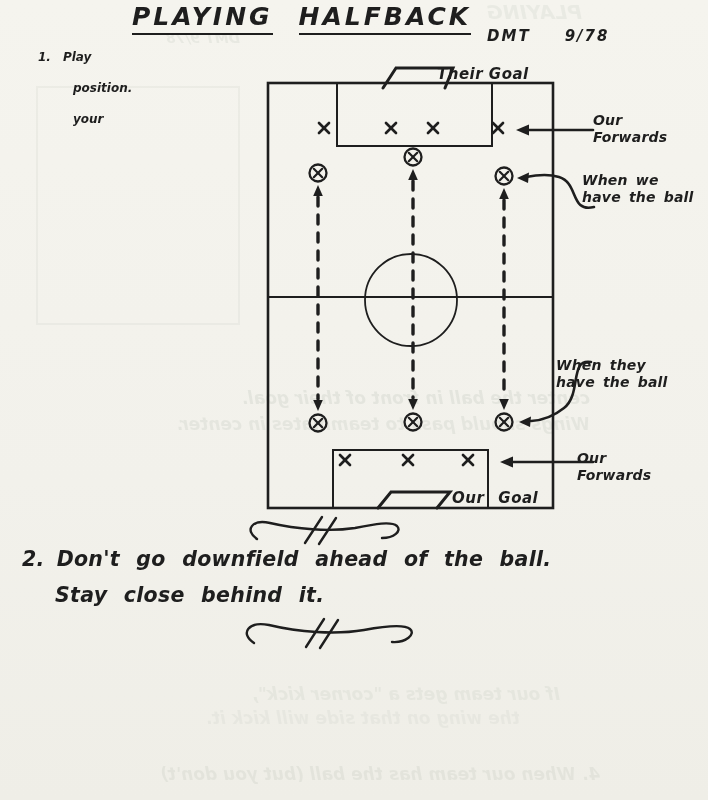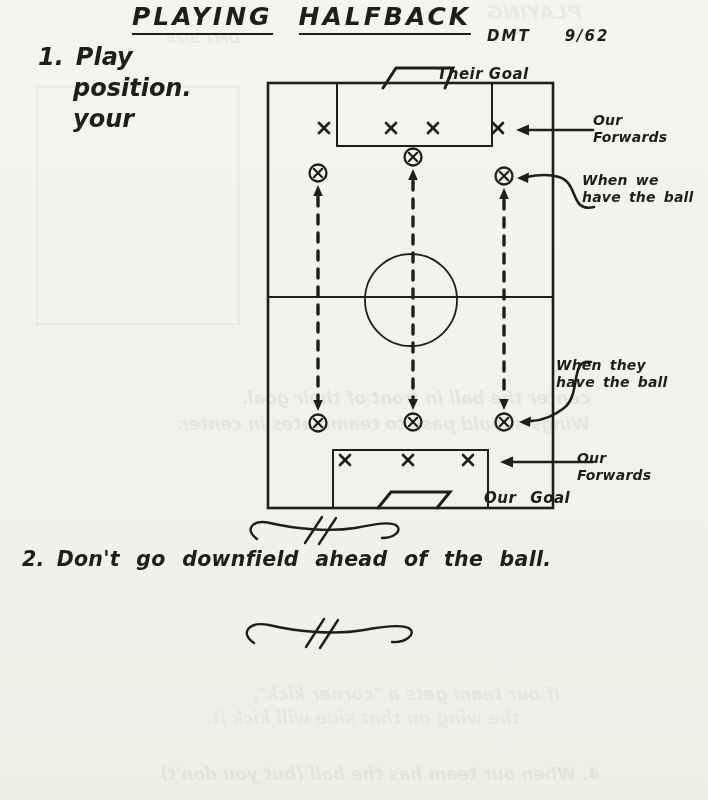--- a/index.html
+++ b/index.html
@@ -6,21 +6,21 @@
   html,body{margin:0;padding:0;}
   body{width:708px;height:800px;background:#e8e8e4;}
   .page{position:relative;width:708px;height:800px;background:var(--paper);overflow:hidden;
         background-image:linear-gradient(180deg,#f5f4ee 0%,#f2f1eb 60%,#efeee7 100%);}
   .abs{position:absolute;}
   .hand{font-family:"DejaVu Sans",sans-serif;font-style:italic;font-weight:bold;color:var(--ink);z-index:3;}
   .title-word{font-size:25px;letter-spacing:3px;border-bottom:2.5px solid var(--ink);padding-bottom:2px;}
   .title-word + .title-word{margin-left:26px;margin-top:32px;}
   .byline{font-size:15px;letter-spacing:2px;}
   .byline-date{margin-left:34px;}
-  .item1{font-size:24px;line-height:31px;}
+  .item1{font-size:12px;line-height:31px;}
   .item-text2{font-size:20.5px;line-height:36px;word-spacing:9px;letter-spacing:.3px;}
   .item-text3{font-size:20.5px;line-height:37px;word-spacing:8px;letter-spacing:.3px;}
   .num{display:inline-block;}
   .ml{margin-left:12px;}
   .ind1{margin-left:35px;}
   .ind2{margin-left:33px;}
   .ind3{margin-left:40px;}
   .small-label{font-size:14px;line-height:17px;word-spacing:3px;letter-spacing:.2px;}
   .goal-label{font-size:15px;letter-spacing:.5px;}
   .gw + .gw{margin-left:14px;}
@@ -42,21 +42,21 @@
       <div class="ghost" style="left: 130px; top: 684px; width: 430px; opacity: 0.09; font-size: 17px;">If our team gets a "corner kick",</div>
       <div class="ghost" style="left: 90px; top: 708px; width: 430px; opacity: 0.07; font-size: 17px;">the wing on that side will kick it.</div>
       <div class="ghost" style="left: 20px; top: 764px; width: 580px; opacity: 0.1; font-size: 17px;">4. When our team has the ball (but you don't)</div>
       <div class="ghost" style="left: 36px; top: 86px; width: 200px; opacity: 0.05; height: 235px; border: 2px solid rgb(90, 106, 90);"></div>
     </div>
 
   <div class="abs hand" style="left:132px;top:2px;">
     <span class="title-word">PLAYING</span><span class="title-word">HALFBACK</span>
   </div>
   <div class="abs hand byline" style="left:487px;top:27px;">
-    <span>DMT</span><span class="byline-date">9/62</span>
+    <span>DMT</span><span class="byline-date">9/78</span>
   </div>
 
   <div class="abs hand item1" style="left:38px;top:42px;">
     <div><span class="num">1.</span><span class="ml">Play</span></div>
     <div class="ind1">position.</div>
     <div class="ind1">your</div>
   </div>
 
   <svg id="field-svg" class="abs" style="left:260px;top:60px;" width="448" height="460" viewBox="0 0 448 460">
     <g stroke="#1e1e1e" fill="none" stroke-linecap="round">
@@ -155,21 +155,21 @@
           <g>
             <line x1="244" y1="140" x2="244" y2="338" stroke="#1e1e1e" stroke-width="3.4" stroke-linecap="round" stroke-dasharray="9 9"></line>
             <polygon points="244,128 239.2,139 248.8,139" fill="#1e1e1e" stroke="none"></polygon>
             <polygon points="244,350 239.2,339 248.8,339" fill="#1e1e1e" stroke="none"></polygon>
           </g>
         </g>
     </g>
   </svg>
 
   <div class="abs hand goal-label" style="left:429px;top:65px;margin-left:8px;">Their Goal</div>
-  <div class="abs hand goal-label" style="left:452px;top:489px;margin-left:32px;">
+  <div class="abs hand goal-label" style="left:452px;top:489px;">
     <span class="gw">Our</span><span class="gw">Goal</span>
   </div>
   <div class="abs hand small-label" style="left:593px;top:112px;">
     <div>Our</div>
     <div>Forwards</div>
   </div>
   <div class="abs hand small-label" style="left:582px;top:172px;">
     <div>When we</div>
     <div>have the ball</div>
   </div>
@@ -192,18 +192,19 @@
   <svg class="abs" style="left:238px;top:615px;" width="188" height="40" viewBox="0 0 188 40">
     <g stroke="#1e1e1e" stroke-width="2.4" fill="none" stroke-linecap="round">
       <path d="M16,28 C1,18 11,6 31,10 C60,17 97,20 126,15 C148,11 166,9 172,14 C178,19 168,28 154,27"></path>
       <line x1="68" y1="32" x2="86" y2="4"></line>
       <line x1="82" y1="33" x2="100" y2="5"></line>
     </g>
   </svg>
 
   <div class="abs hand item-text2" style="left:22px;top:541px;">
     <div><span class="num">2.</span><span class="ml">Don't go downfield ahead of the ball.</span></div>
+    <div class="ind2">Stay close behind it.</div>
   </div>
 
   <div class="abs hand item-text3" style="left:18px;top:711px;">
   </div>
 
 </div>
 
 </body></html>

